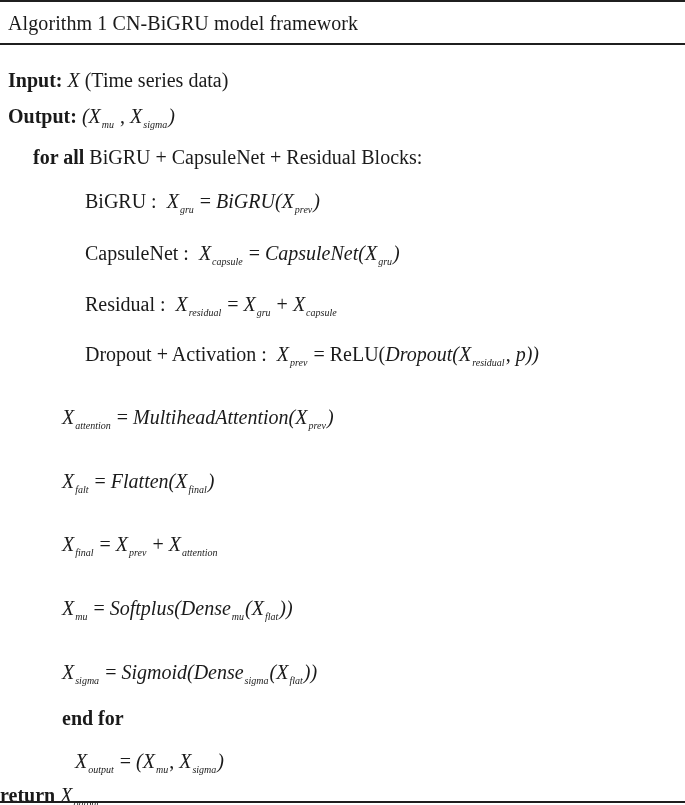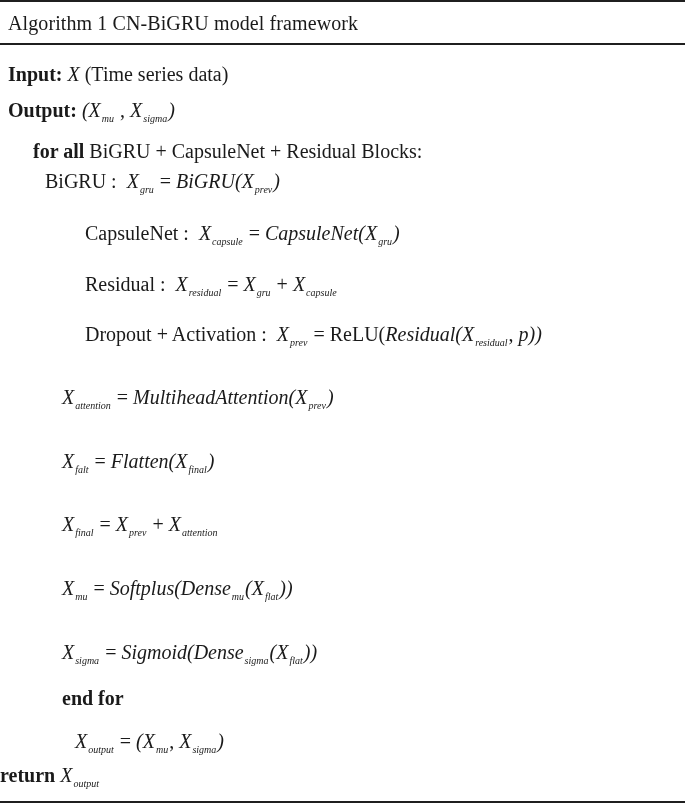--- a/index.html
+++ b/index.html
@@ -54,27 +54,27 @@
   }
 </style>
 </head>
 <body>
 
 <div class="page" style="background: rgb(255, 255, 255); color: rgb(26, 26, 26);">
   <div class="rule" style="background: rgb(31, 31, 31);"></div>
   <div class="title">Algorithm 1 CN-BiGRU model framework</div>
   <div class="rule" style="background: rgb(31, 31, 31);"></div>
   <div class="body" id="algo-body">
-      <div class="line" style="padding-left: 8px; margin-top: 14px;"><span class="seg-b">Input: </span><span class="seg-i">X</span><span class="seg-r"> (Time series data)</span></div>
+      <div class="line" style="padding-left: 8px; margin-top: 20px;"><span class="seg-b">Input: </span><span class="seg-i">X</span><span class="seg-r"> (Time series data)</span></div>
       <div class="line" style="padding-left: 8px; margin-top: 6px;"><span class="seg-b">Output: </span><span class="seg-i">(</span><span class="seg-i">X</span><sub>mu</sub><span class="seg-r"> , </span><span class="seg-i">X</span><sub>sigma</sub><span class="seg-i">)</span></div>
       <div class="line" style="padding-left: 33px; margin-top: 11px;"><span class="seg-b">for all</span><span class="seg-r"> BiGRU + CapsuleNet + Residual Blocks:</span></div>
-      <div class="line" style="padding-left: 45px; "><span class="seg-r">BiGRU :&nbsp;&nbsp;</span><span class="seg-i">X</span><sub>gru</sub><span class="seg-r"> = </span><span class="seg-i">BiGRU(</span><span class="seg-i">X</span><sub>prev</sub><span class="seg-i">)</span></div>
+      <div class="line" style="padding-left: 85px; margin-top: 14px;"><span class="seg-r">BiGRU :&nbsp;&nbsp;</span><span class="seg-i">X</span><sub>gru</sub><span class="seg-r"> = </span><span class="seg-i">BiGRU(</span><span class="seg-i">X</span><sub>prev</sub><span class="seg-i">)</span></div>
       <div class="line" style="padding-left: 85px; margin-top: 22px;"><span class="seg-r">CapsuleNet :&nbsp;&nbsp;</span><span class="seg-i">X</span><sub>capsule</sub><span class="seg-r"> = </span><span class="seg-i">CapsuleNet(</span><span class="seg-i">X</span><sub>gru</sub><span class="seg-i">)</span></div>
       <div class="line" style="padding-left: 85px; margin-top: 21px;"><span class="seg-r">Residual :&nbsp;&nbsp;</span><span class="seg-i">X</span><sub>residual</sub><span class="seg-r"> = </span><span class="seg-i">X</span><sub>gru</sub><span class="seg-r"> + </span><span class="seg-i">X</span><sub>capsule</sub></div>
-      <div class="line" style="padding-left: 85px; margin-top: 20px;"><span class="seg-r">Dropout + Activation :&nbsp;&nbsp;</span><span class="seg-i">X</span><sub>prev</sub><span class="seg-r"> = ReLU(</span><span class="seg-i">Residual(</span><span class="seg-i">X</span><sub>residual</sub><span class="seg-r">, </span><span class="seg-i">p</span><span class="seg-i">))</span></div>
+      <div class="line" style="padding-left: 85px; margin-top: 20px;"><span class="seg-r">Dropout + Activation :&nbsp;&nbsp;</span><span class="seg-i">X</span><sub>prev</sub><span class="seg-r"> = ReLU(</span><span class="seg-i">Dropout(</span><span class="seg-i">X</span><sub>residual</sub><span class="seg-r">, </span><span class="seg-i">p</span><span class="seg-i">))</span></div>
       <div class="line" style="padding-left: 62px; margin-top: 33px;"><span class="seg-i">X</span><sub>attention</sub><span class="seg-r"> = </span><span class="seg-i">MultiheadAttention(</span><span class="seg-i">X</span><sub>prev</sub><span class="seg-i">)</span></div>
       <div class="line" style="padding-left: 62px; margin-top: 34px;"><span class="seg-i">X</span><sub>falt</sub><span class="seg-r"> = </span><span class="seg-i">Flatten(</span><span class="seg-i">X</span><sub>final</sub><span class="seg-i">)</span></div>
       <div class="line" style="padding-left: 62px; margin-top: 33px;"><span class="seg-i">X</span><sub>final</sub><span class="seg-r"> = </span><span class="seg-i">X</span><sub>prev</sub><span class="seg-r"> + </span><span class="seg-i">X</span><sub>attention</sub></div>
       <div class="line" style="padding-left: 62px; margin-top: 34px;"><span class="seg-i">X</span><sub>mu</sub><span class="seg-r"> = </span><span class="seg-i">Softplus(</span><span class="seg-i">Dense</span><sub>mu</sub><span class="seg-i">(</span><span class="seg-i">X</span><sub>flat</sub><span class="seg-i">))</span></div>
       <div class="line" style="padding-left: 62px; margin-top: 34px;"><span class="seg-i">X</span><sub>sigma</sub><span class="seg-r"> = </span><span class="seg-i">Sigmoid(</span><span class="seg-i">Dense</span><sub>sigma</sub><span class="seg-i">(</span><span class="seg-i">X</span><sub>flat</sub><span class="seg-i">))</span></div>
       <div class="line" style="padding-left: 62px; margin-top: 16px;"><span class="seg-b">end for</span></div>
       <div class="line" style="padding-left: 75px; margin-top: 13px;"><span class="seg-i">X</span><sub>output</sub><span class="seg-r"> = </span><span class="seg-i">(</span><span class="seg-i">X</span><sub>mu</sub><span class="seg-r">, </span><span class="seg-i">X</span><sub>sigma</sub><span class="seg-i">)</span></div>
       <div class="line" style="margin-top: 4px;"><span class="seg-b">return </span><span class="seg-i">X</span><sub>output</sub></div>
     </div>
   <div class="rule bottom" style="background: rgb(31, 31, 31);"></div>

